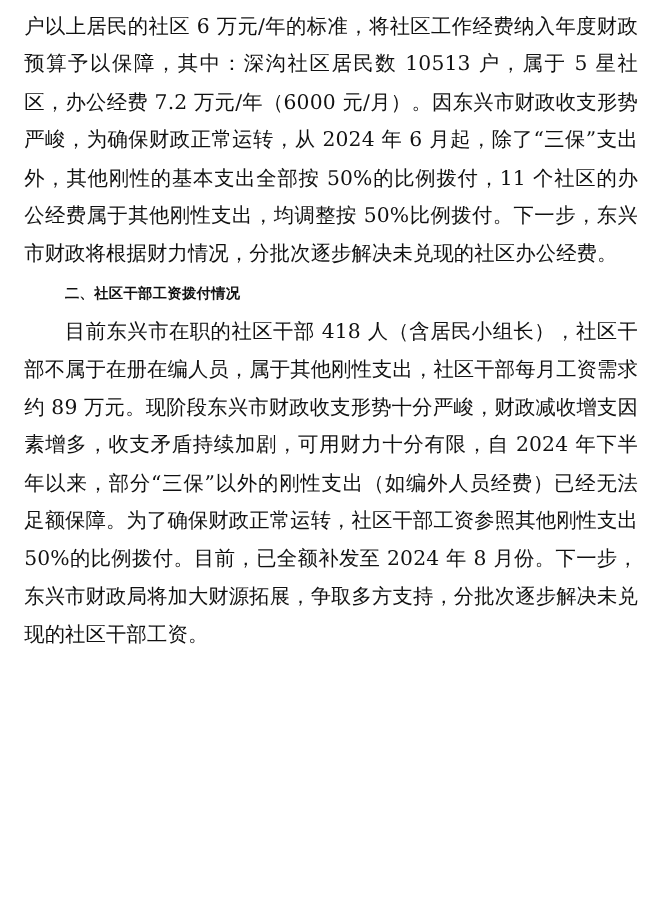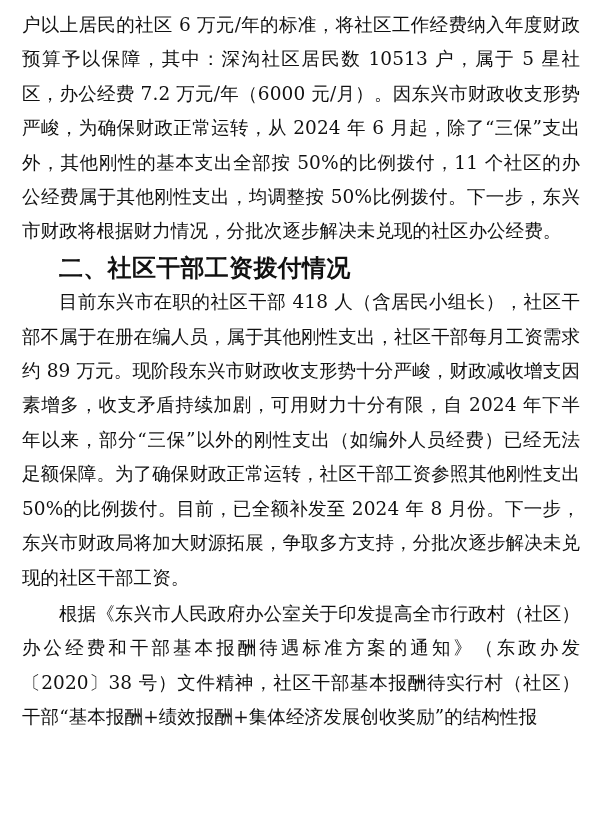--- a/index.html
+++ b/index.html
@@ -27,27 +27,27 @@
     text-align: justify;
     text-justify: inter-ideograph;
     margin: 0;
     letter-spacing: 0.1px;
     text-indent: 0;
   }
   .para.indent {
     text-indent: 37px;
   }
   .heading {
-    font-size: 24px;
+    font-size: 13px;
     line-height: 34.4px;
     font-weight: bold;
     margin: 0;
     text-indent: 37px;
     letter-spacing: 0.3px;
-    font-family: Liberation Sans, sans-serif;
+    font-family: Liberation Mono, monospace;
   }
   .block {
     margin: 0;
   }
   .spacer-sm { height: 2px; }
 </style>
 </head>
 <body>
 
 <div class="page">
@@ -56,15 +56,14 @@
 
   <div class="spacer-sm"></div>
 
   <p class="heading block">二、社区干部工资拨付情况</p>
 
   <p class="para indent block">目前东兴市在职的社区干部 418 人（含居民小组长），社区干部不属于在册在编人员，属于其他刚性支出，社区干部每月工资需求约 89 万元。现阶段东兴市财政收支形势十分严峻，财政减收增支因素增多，收支矛盾持续加剧，可用财力十分有限，自 2024 年下半年以来，部分“三保”以外的刚性支出（如编外人员经费）已经无法足额保障。为了确保财政正常运转，社区干部工资参照其他刚性支出 50%的比例拨付。目前，已全额补发至 2024 年 8 月份。下一步，东兴市财政局将加大财源拓展，争取多方支持，分批次逐步解决未兑现的社区干部工资。</p>
 
   <div class="spacer-sm"></div>
 
 
-  <p class="para indent block">根据《东兴市人民政府办公室关于印发提高全市行政村（社区）办公经费和干部基本报酬待遇标准方案的通知》（东政办发〔2020〕38 号）文件精神，社区干部基本报酬待实行村（社区）干部“基本报酬+绩效报酬+集体经济发展创收奖励”的结构性报</p>
 
 </div>
 
 </body></html>

